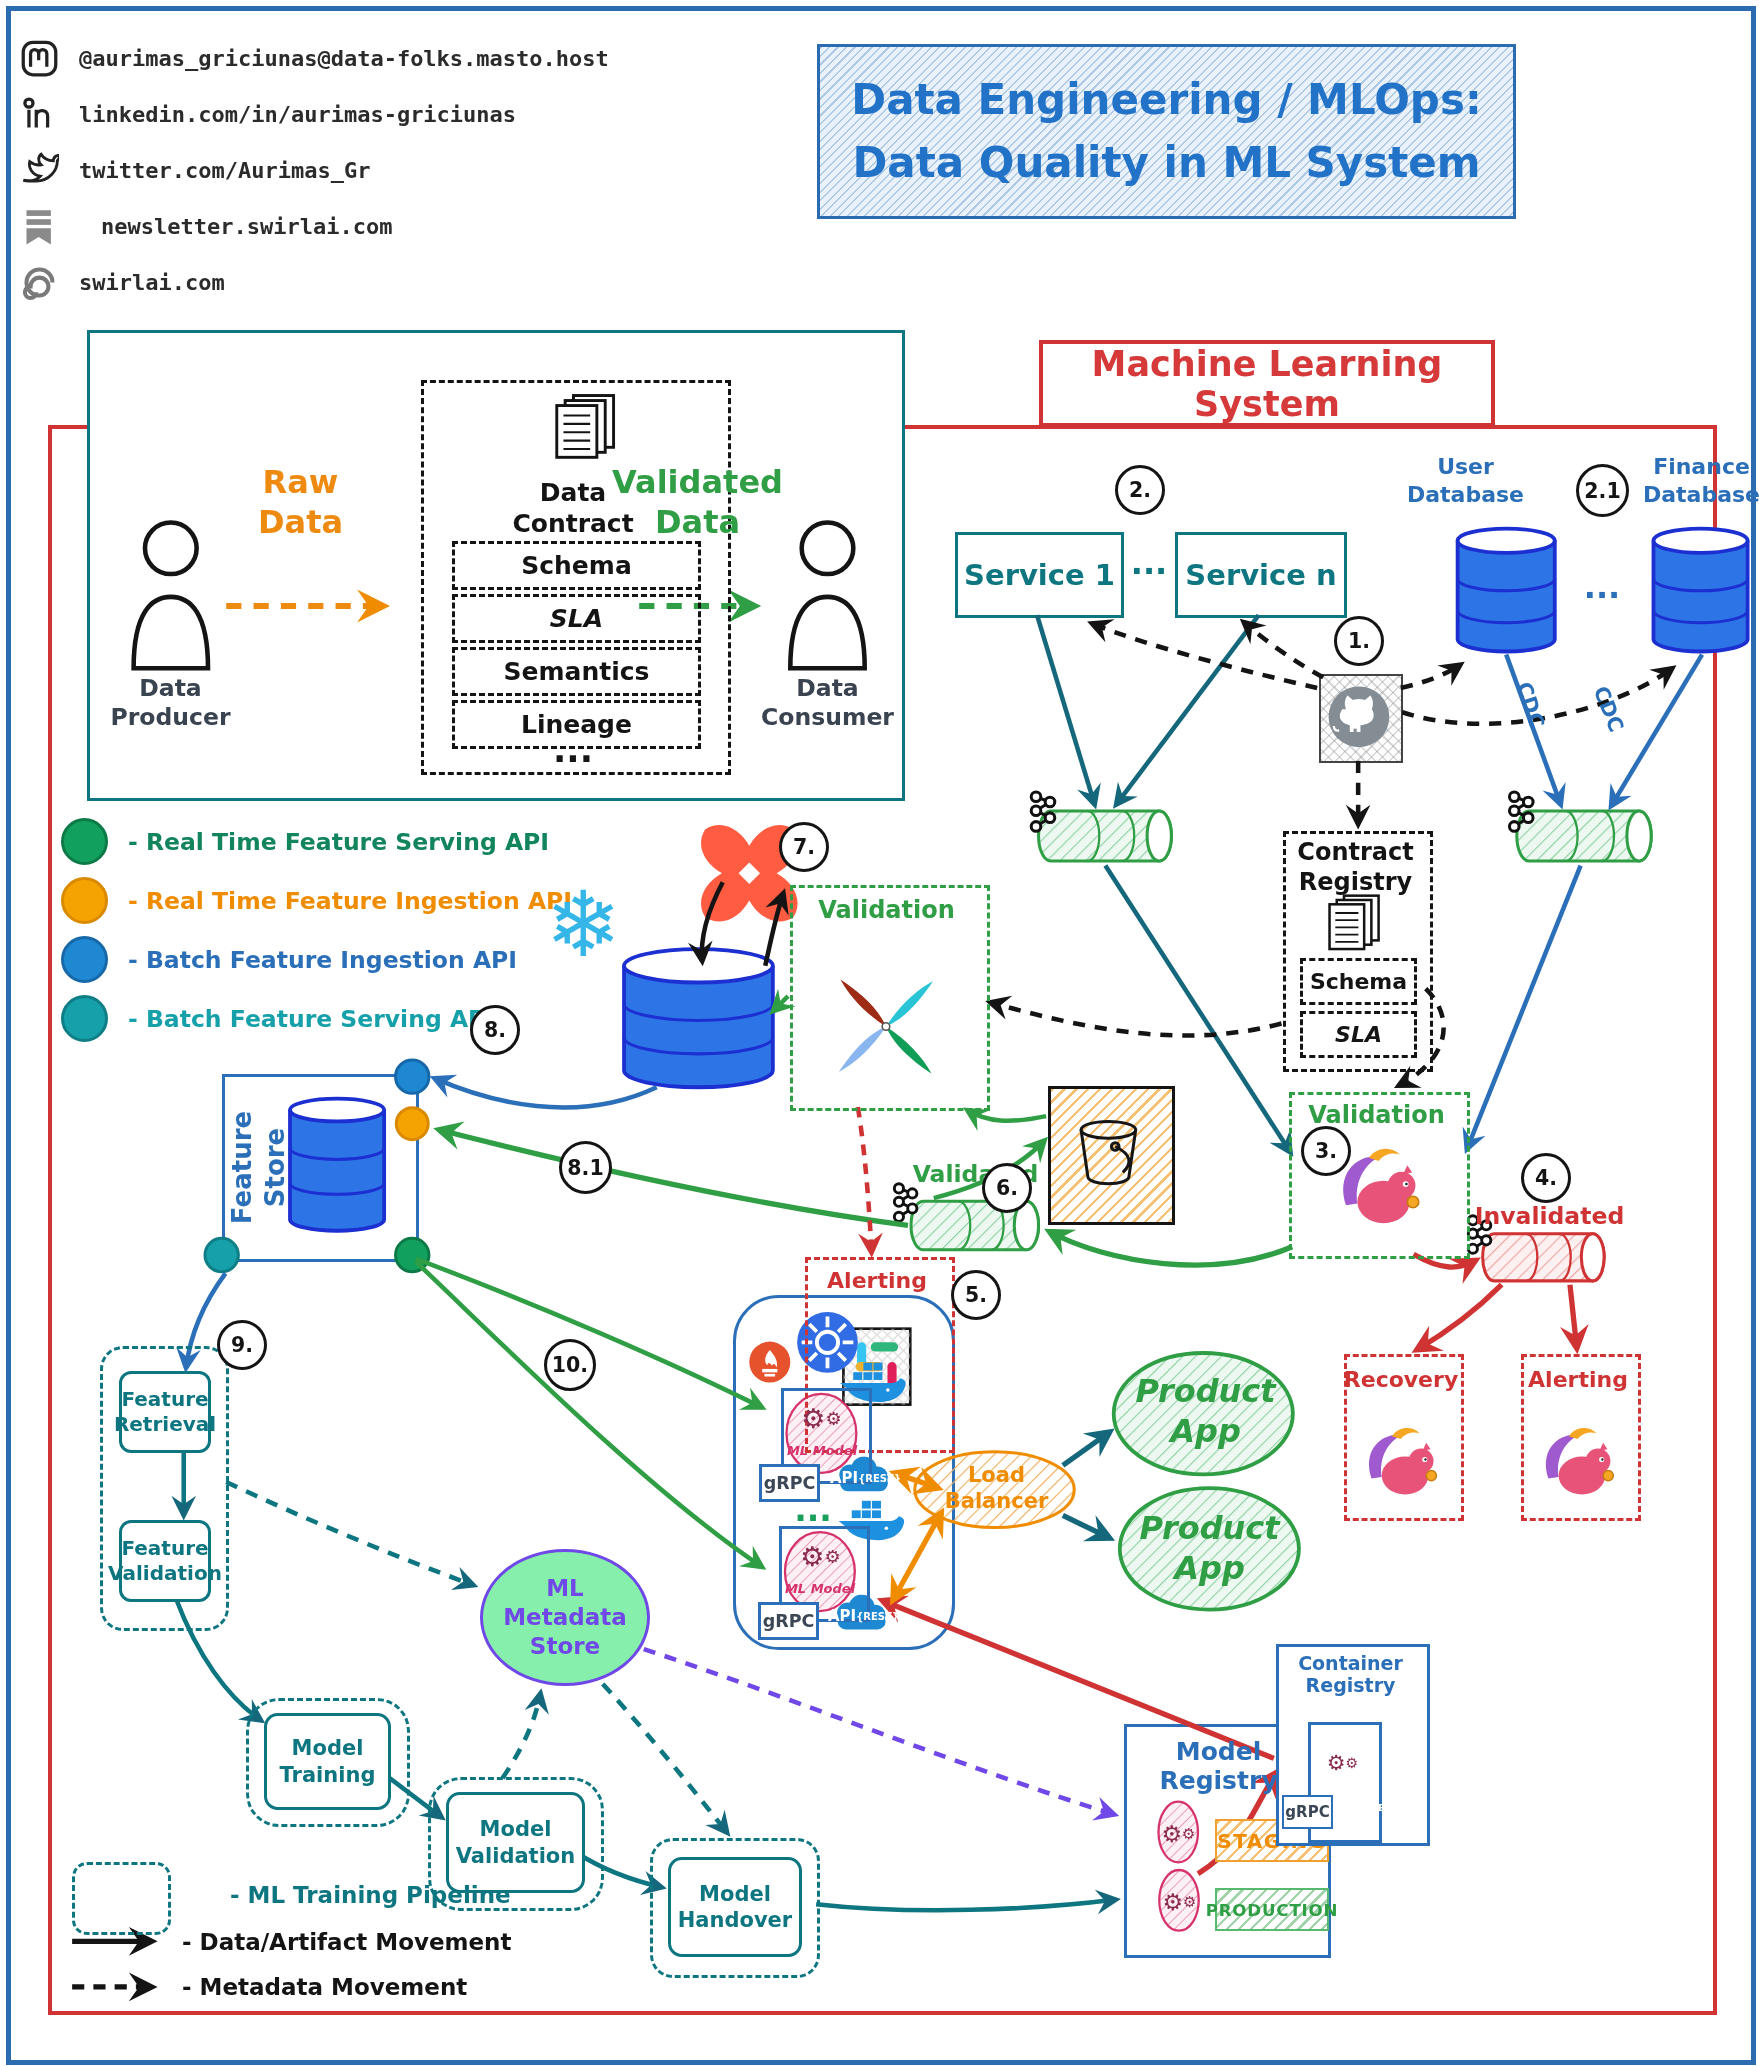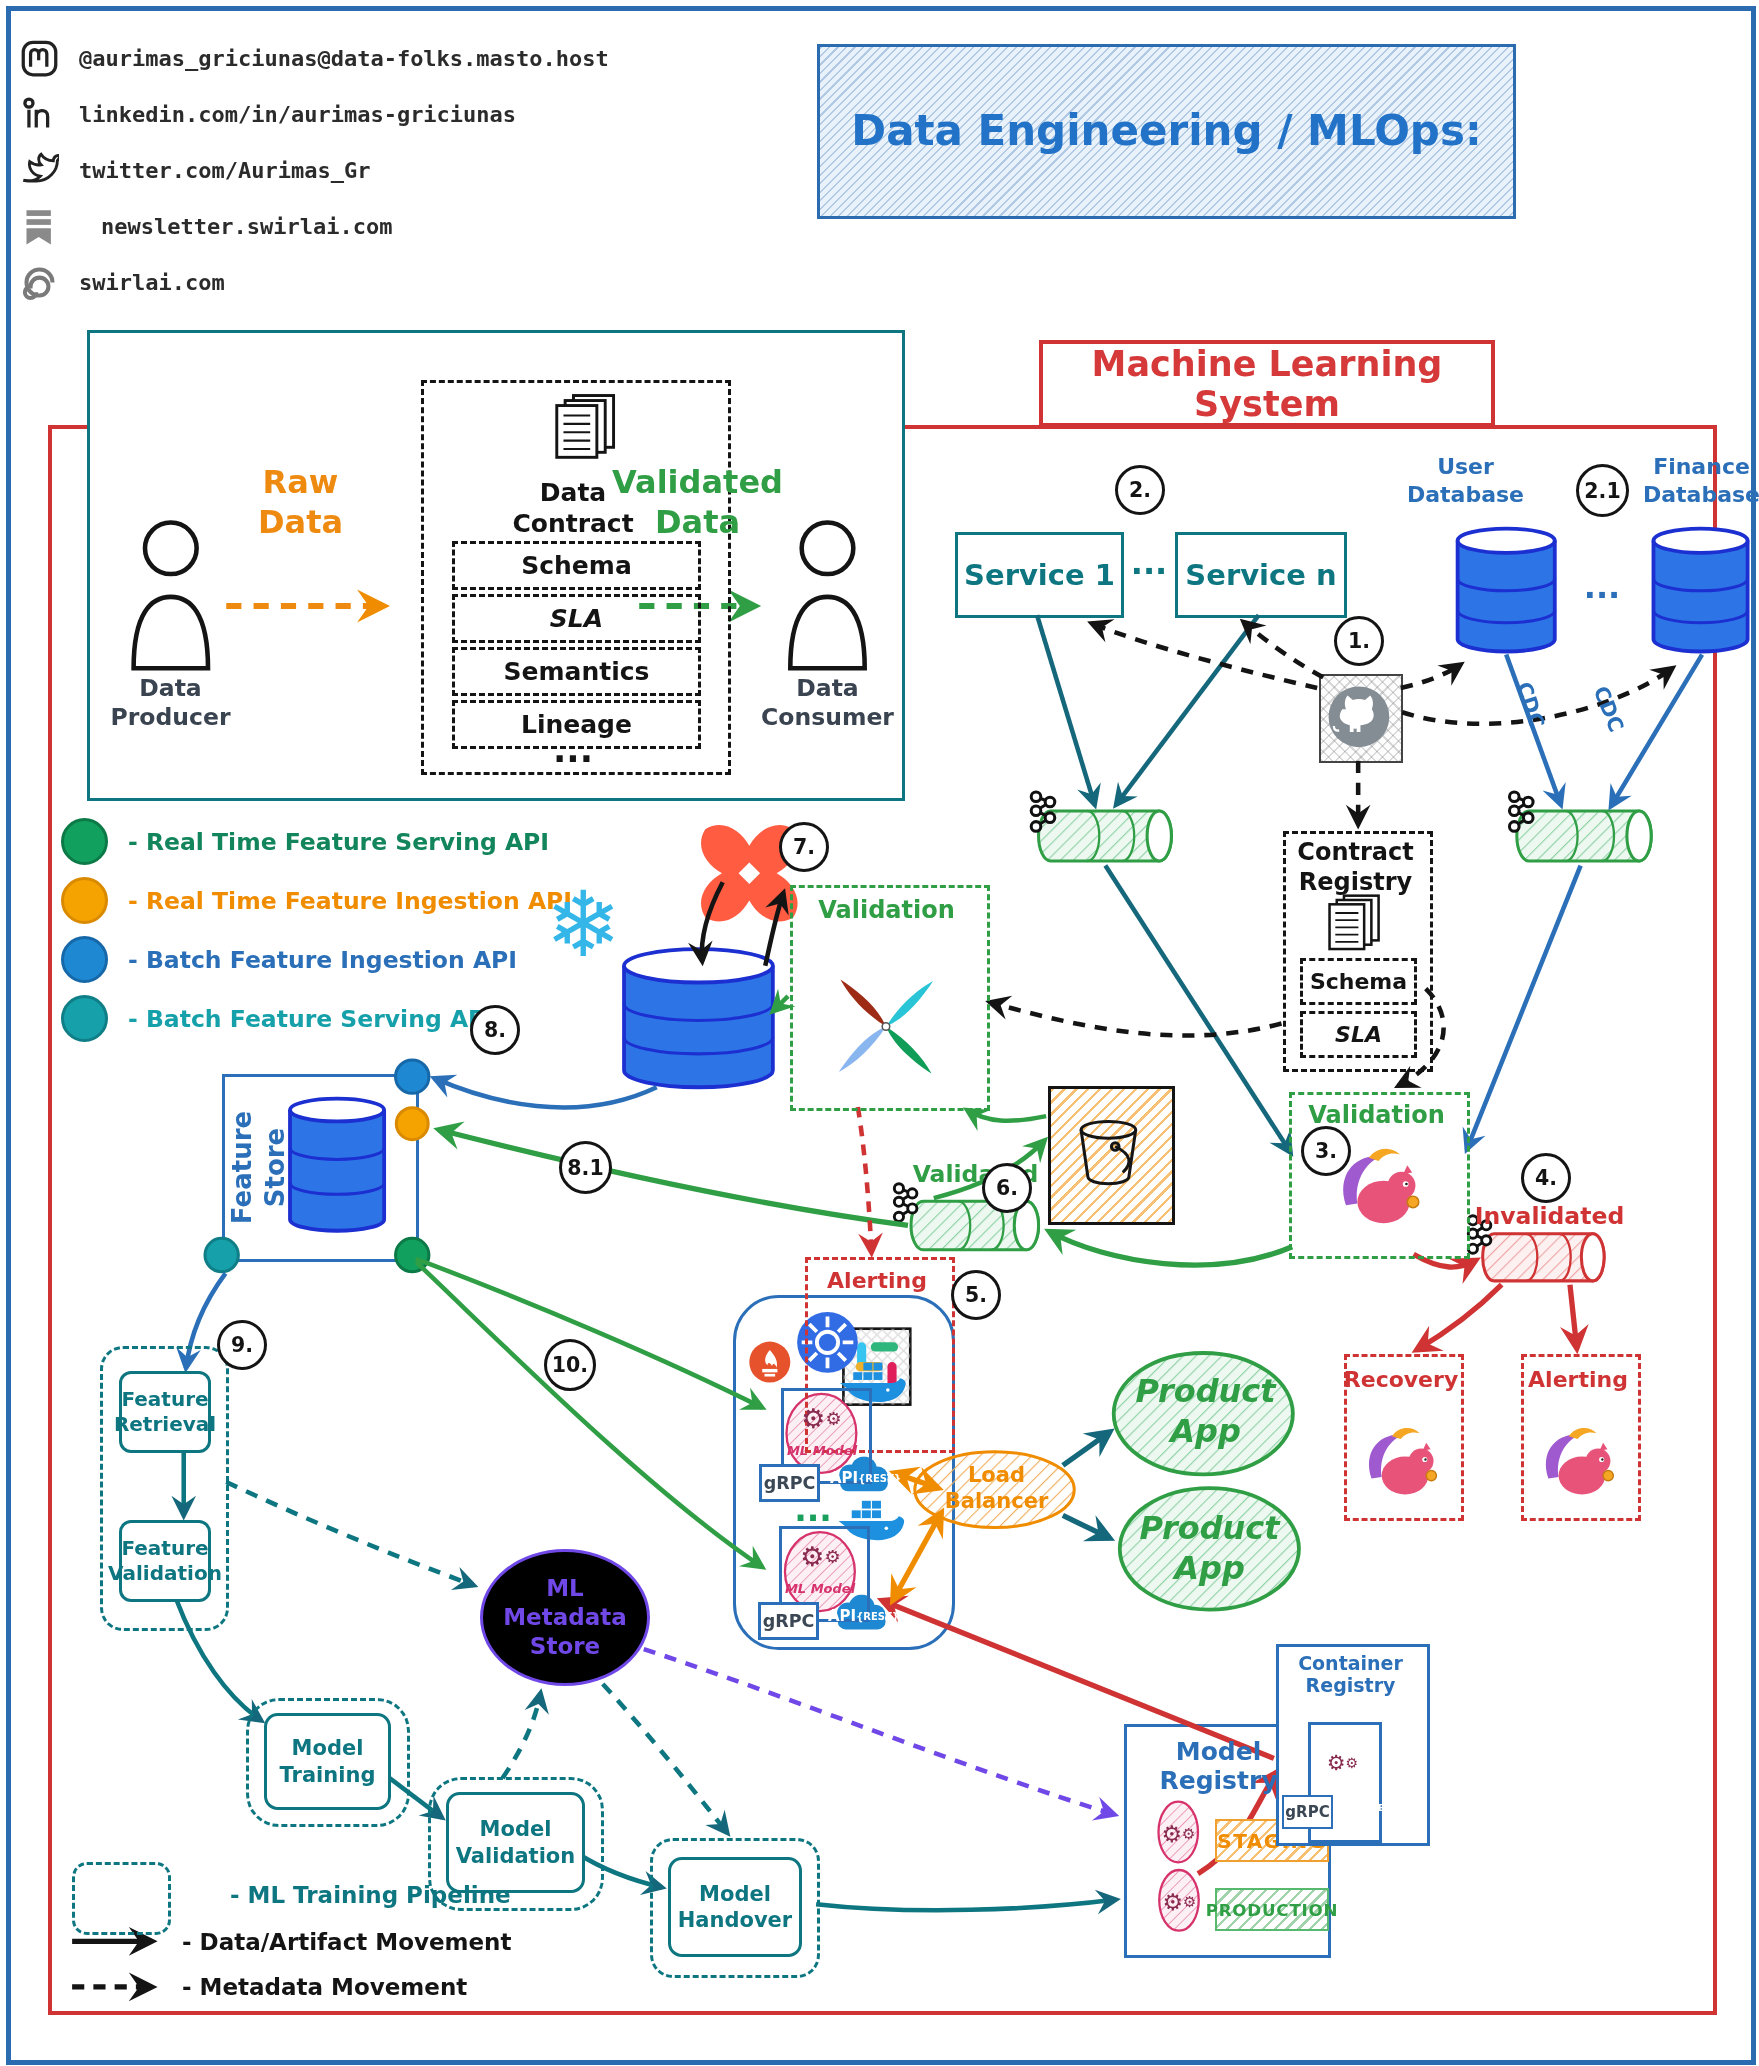--- a/index.html
+++ b/index.html
@@ -68,20 +68,21 @@
     <div class="social-row" style="height:56px;">
       <svg width="39" height="39" viewBox="0 0 48 48">
           <path d="M40,24 a16,16 0 1 0 -16,16 a11,11 0 1 0 -11,-11 a7,7 0 1 0 7,7" fill="none" stroke="#7a7a7a" stroke-width="5"></path>
         </svg>
       <span class="social-label">swirlai.com</span>
     </div>
   </div>
 
   <div class="abs z1 ctr col hatch-blue" style="left:817px;top:44px;width:693px;height:169px;border:3px solid #2b6cb0;">
     <span class="ln" style="font-size:42px;font-weight:700;color:#2272c8;">Data Engineering / MLOps:</span>
+    <span class="ln" style="font-size:42px;font-weight:700;color:#2272c8;margin-top:10.6px;">Data Quality in ML System</span>
   </div>
 
   <div class="abs z1 ctr" style="left:1039px;top:340px;width:448px;height:79px;border:4.6px solid #cf3333;background:#fff;">
     <span style="font-size:35px;font-weight:700;color:#d63939;">Machine Learning System</span>
   </div>
 
   <div class="abs z1 b-teal" style="left:87px;top:330px;width:812px;height:465px;"></div>
   <div class="abs z3 ctr col" style="left:110px;top:674px;width:121px;">
     <span class="ln" style="font-size:23.5px;font-weight:700;color:#3a4350;">Data</span>
     <span class="ln" style="font-size:23.5px;font-weight:700;color:#3a4350;">Producer</span>
@@ -241,21 +242,21 @@
     <span class="ln" style="font-size:21px;font-weight:700;color:#0d7680;">Model</span>
     <span class="ln" style="font-size:21px;font-weight:700;color:#0d7680;">Validation</span>
     </div>
 
   <div class="abs z3 dash-teal" style="left:650px;top:1838px;width:164px;height:134px;border-radius:23px;"></div>
   <div class="abs z3 ctr col b-teal" style="left:668px;top:1857px;width:128px;height:94px;border-radius:13.7px;">
     <span class="ln" style="font-size:21px;font-weight:700;color:#0d7680;">Model</span>
     <span class="ln" style="font-size:21px;font-weight:700;color:#0d7680;">Handover</span>
     </div>
 
-  <div class="abs z3 ctr col" style="left:480px;top:1549px;width:164px;height:131px;border:3.8px solid #7048e8;border-radius:50%;background:#000000;">
+  <div class="abs z3 ctr col" style="left:480px;top:1549px;width:164px;height:131px;border:3.8px solid #7048e8;border-radius:50%;background:#86efac;">
     <span class="ln" style="font-size:23px;font-weight:700;color:#7048e8;">ML</span>
     <span class="ln" style="font-size:23px;font-weight:700;color:#7048e8;">Metadata</span>
     <span class="ln" style="font-size:23px;font-weight:700;color:#7048e8;">Store</span>
     </div>
 
   <div class="abs z1" style="left:733px;top:1295px;width:216px;height:349px;border:3.8px solid #2a6fb8;border-radius:46px;background:#fff;"></div>
   <div class="abs z3" style="left:781px;top:1388px;width:85px;height:90px;border:3px solid #2a6fb8;"></div>
   <div class="abs z3" style="left:779px;top:1526px;width:85px;height:90px;border:3px solid #2a6fb8;"></div>
   <div class="abs z4 ctr" style="left:797px;top:1403px;width:49px;color:#8a2b50;">
     <span style="font-size:27px;">⚙</span>

